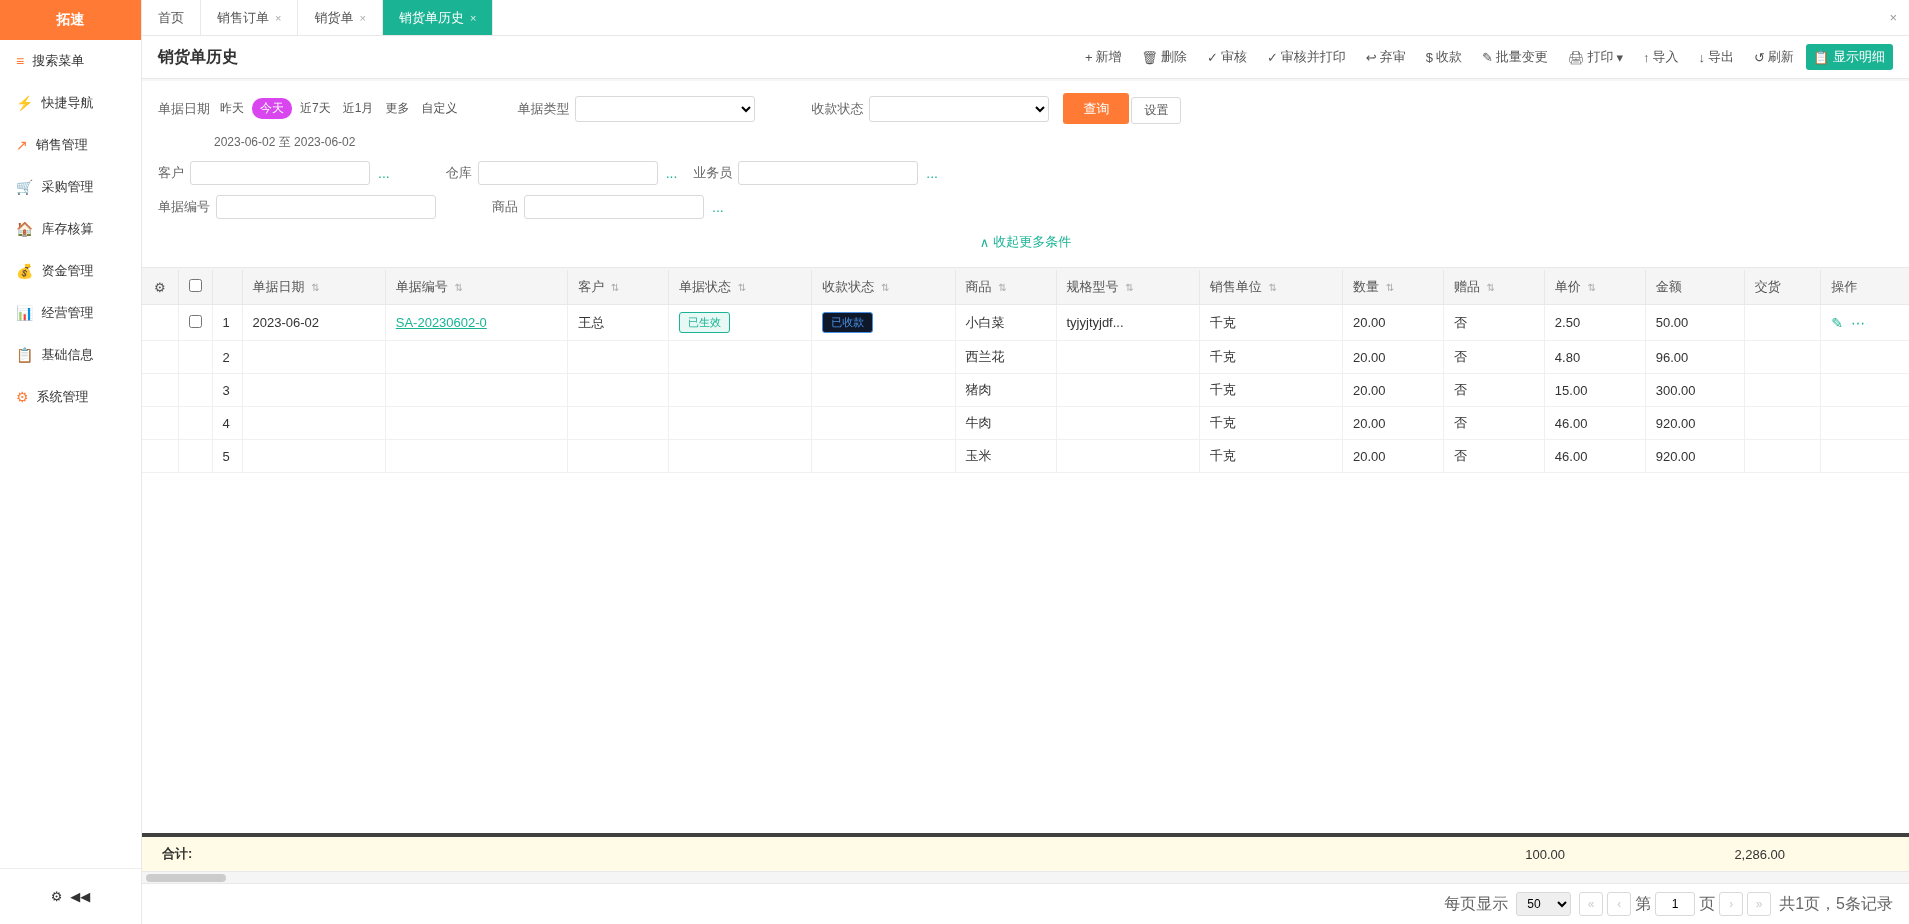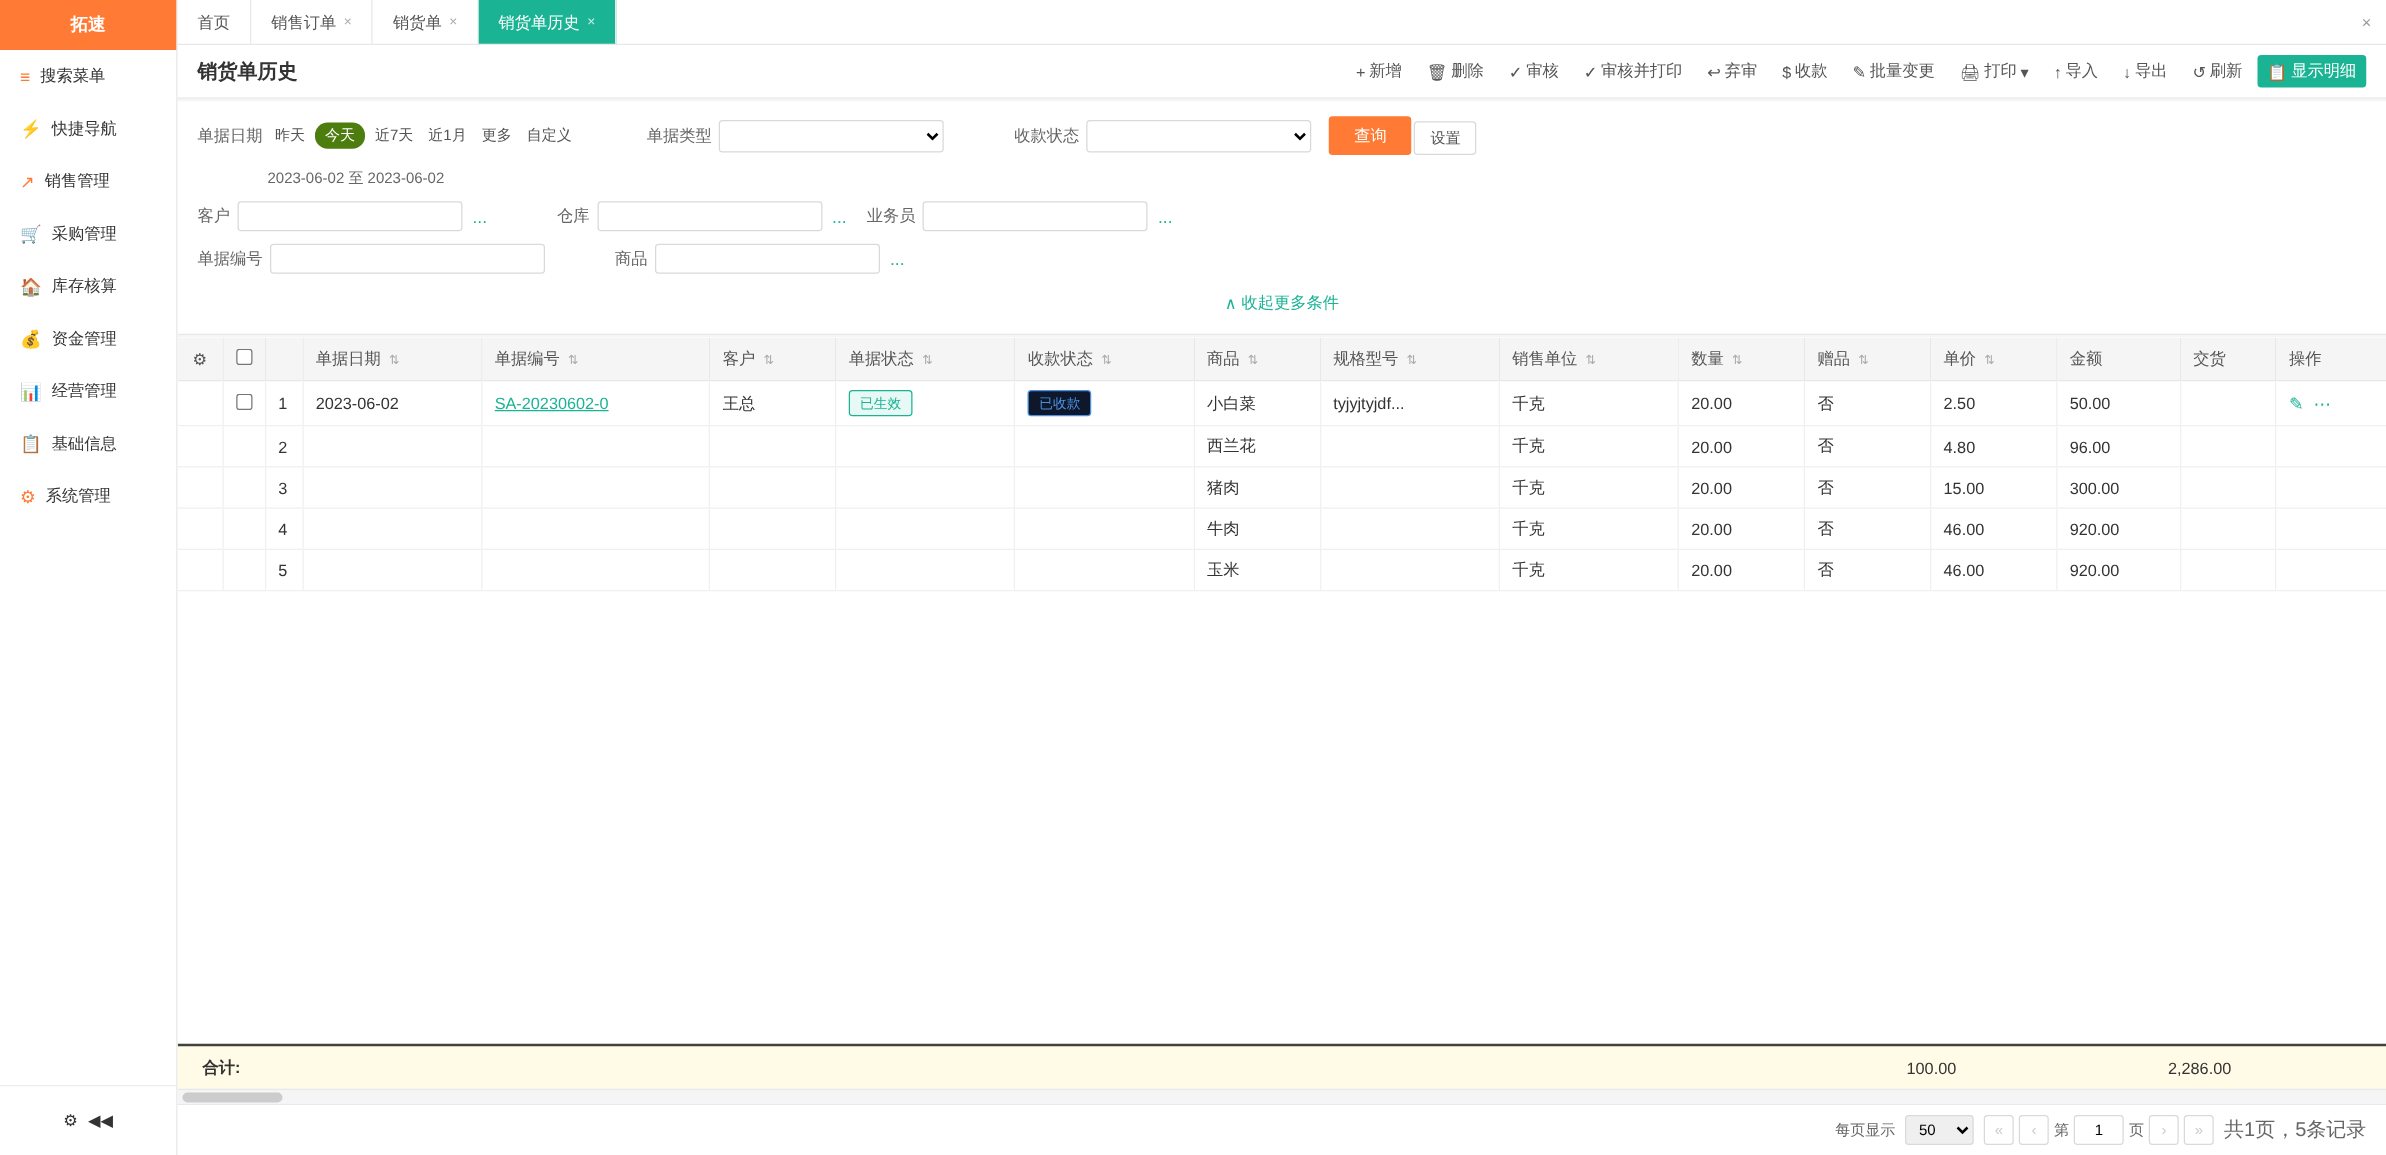--- a/index.html
+++ b/index.html
@@ -177,21 +177,21 @@
       gap: 4px;
     }
     .date-shortcut {
       color: #555;
       cursor: pointer;
       font-size: 12px;
       padding: 2px 4px;
       border-radius: 2px;
     }
     .date-shortcut.active {
-      background: #4d7c0f;
+      background: #d946ef;
       color: #fff;
       border-radius: 10px;
       padding: 2px 8px;
     }
     .date-text {
       color: #666;
       font-size: 12px;
     }
     .collapse-btn {
       display: flex;
@@ -274,40 +274,40 @@
     .sort-icon { font-size: 10px; color: #aaa; margin-left: 3px; }
     .link-text { color: #1ab394; cursor: pointer; text-decoration: underline; }
     .action-icons { display: flex; gap: 8px; }
     .action-icon { color: #1ab394; cursor: pointer; font-size: 14px; }
     .th-settings { width: 36px; text-align: center; }
     .th-checkbox { width: 30px; text-align: center; }
 
     
     .table-footer {
       background: #fffbe6;
-      border-top: 2px solid #404040;
+      border-top: 4px solid #404040;
       padding: 8px 10px;
       display: flex;
       align-items: center;
       font-size: 12px;
       color: #333;
     }
     .footer-label { width: 200px; font-weight: bold; padding-left: 10px; }
 
     
     .pagination {
       display: flex;
       align-items: center;
       justify-content: flex-end;
       padding: 8px 16px;
       background: #fff;
       border-top: 1px solid #e8e8e8;
       gap: 8px;
     }
-    .pagination-label { color: #666; font-size: 12px; }
+    .pagination-label { color: #666; font-size: 16px; }
     .pagination-select {
       border: 1px solid #d9d9d9;
       border-radius: 3px;
       padding: 3px 6px;
       font-size: 12px;
       outline: none;
     }
     .pagination-nav {
       display: flex;
       align-items: center;

